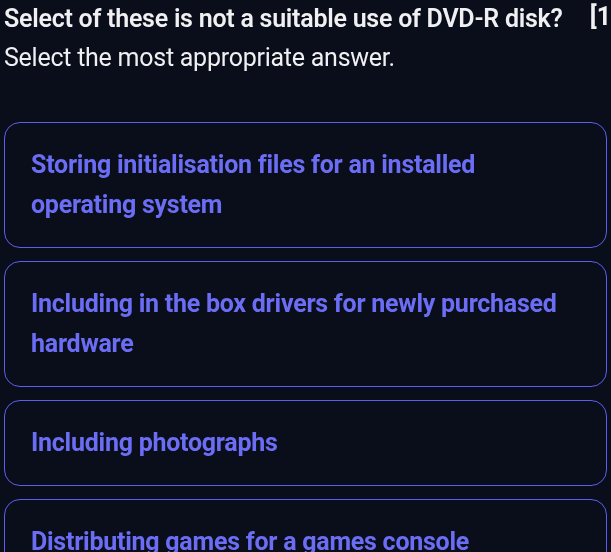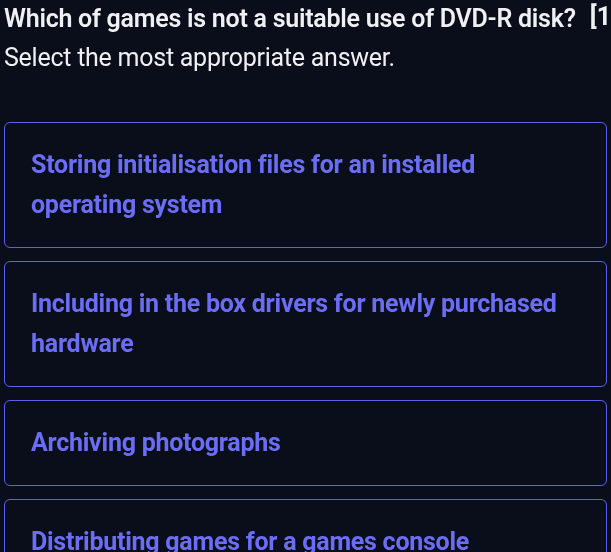--- a/index.html
+++ b/index.html
@@ -43,50 +43,50 @@
       color: #f0f0f2;
     }
     .options-container {
       display: flex;
       flex-direction: column;
       gap: 13px;
       padding: 26px 4px 0 4px;
     }
     .option-button {
       border: 1.5px solid #5b5ef0;
-      border-radius: 6px;
+      border-radius: 16px;
       background: transparent;
       padding: 22px 26px;
       text-align: left;
       cursor: pointer;
       width: 100%;
     }
     .option-text {
       font-size: 25px;
       font-weight: 700;
       line-height: 1.6;
       color: #6b6ef5;
       letter-spacing: -0.01em;
     }
   </style>
 </head>
 <body>
 
 <div class="question-block">
-  <div class="question-text">Which of games is not a suitable use of DVD-R disk?</div>
+  <div class="question-text">Select of these is not a suitable use of DVD-R disk?</div>
   <div class="instruction-text">Select the most appropriate answer.</div>
   <div class="corner-indicator">[1</div>
 </div>
 
 <div class="options-container">
   <div class="option-button">
     <div class="option-text">Storing initialisation files for an installed operating system</div>
   </div>
   <div class="option-button">
     <div class="option-text">Including in the box drivers for newly purchased hardware</div>
   </div>
   <div class="option-button">
-    <div class="option-text">Archiving photographs</div>
+    <div class="option-text">Including photographs</div>
   </div>
   <div class="option-button">
     <div class="option-text">Distributing games for a games console</div>
   </div>
 </div>
 
 </body></html>

